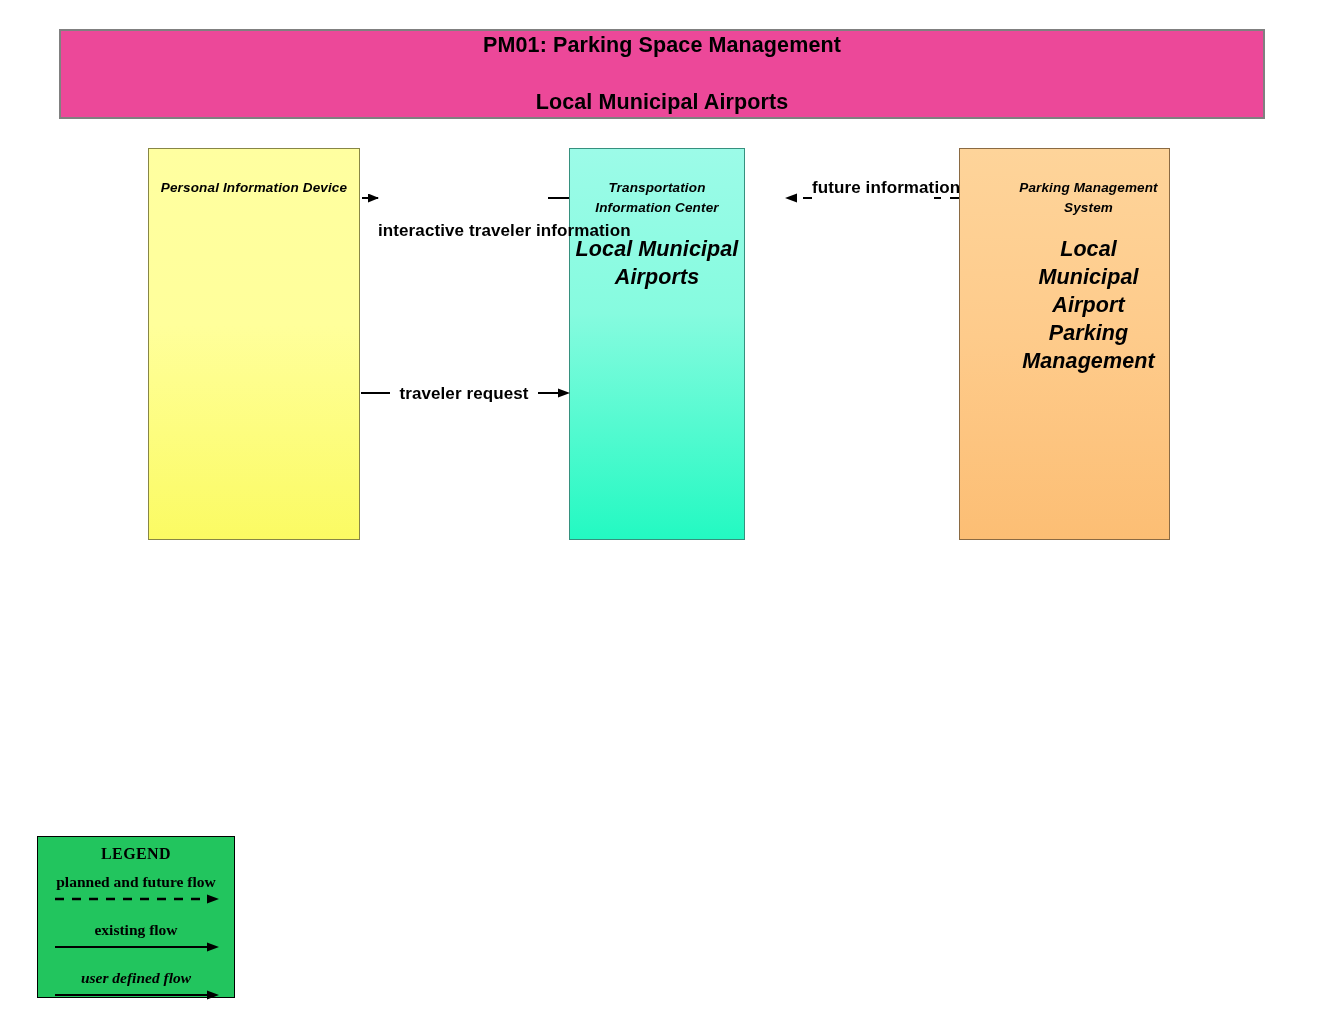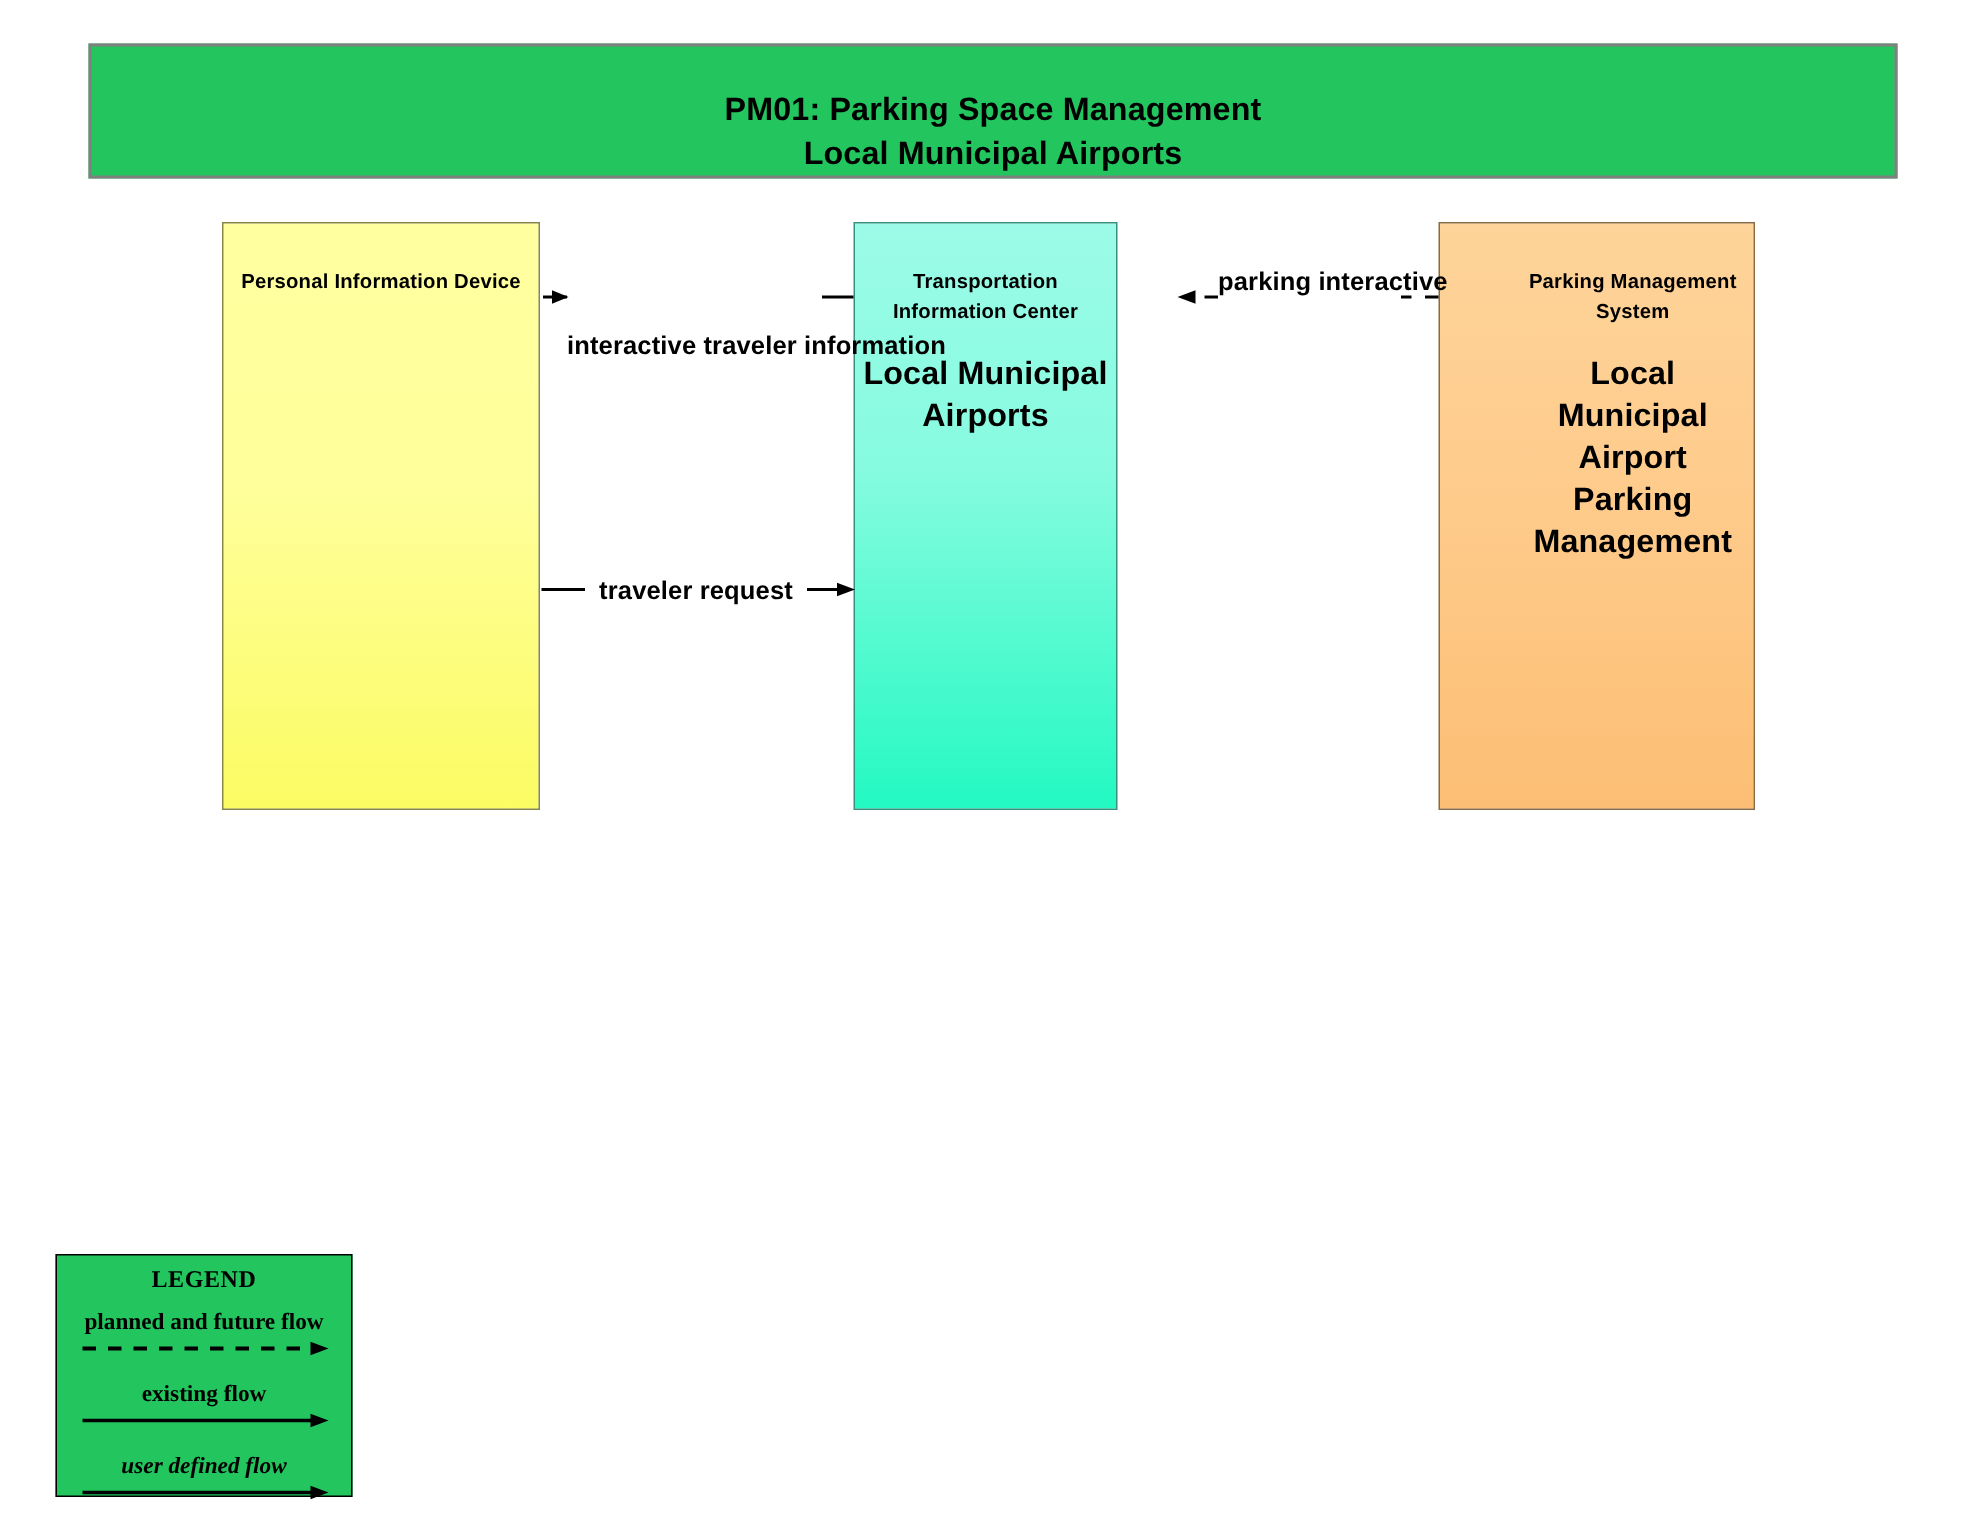--- a/index.html
+++ b/index.html
@@ -18,43 +18,44 @@
   }
 
   
   #title-box {
     position: absolute;
     left: 59px;
     top: 29px;
     width: 1206px;
     height: 90px;
     border: 2px solid #808080;
-    background: #22c55e;
+    background: #ec4899;
     box-sizing: border-box;
     display: flex;
     flex-direction: column;
     align-items: center;
-    justify-content: flex-end;
+    justify-content: space-between;
   }
   #title-box .tline {
     font-size: 21.5px;
     font-weight: bold;
     line-height: 29px;
     letter-spacing: .1px;
     white-space: nowrap;
   }
 
   
   .entity {
     position: absolute;
     box-sizing: border-box;
     display: flex;
     flex-direction: column;
     align-items: center;
     padding-top: 29px;
+    font-style: italic;
   }
   .entity .sub {
     font-size: 13.5px;
     font-weight: bold;
     line-height: 20px;
     text-align: center;
     letter-spacing: .15px;
     width: 94%;
   }
   .entity .main {
@@ -198,21 +199,21 @@
   </g>
 
   <g>
     <line x1="361" y1="393" x2="392" y2="393" stroke="#000" stroke-width="2"></line>
     <line x1="536" y1="393" x2="558" y2="393" stroke="#000" stroke-width="2"></line>
     <path d="M558,388.5 L558,397.5 L570,393 Z" fill="#000"></path>
   </g>
 </svg>
 
 <div class="flow-label" id="flow-iti-label">interactive traveler information</div>
-<div class="flow-label" id="flow-pi-label">parking interactive</div>
+<div class="flow-label" id="flow-pi-label">future information</div>
 <div class="flow-label" id="flow-tr-label">traveler request</div>
 
 <div id="legend-box">
   <div id="legend-title">LEGEND</div>
 
   <div class="legend-item">
     <div class="lbl">planned and future flow</div>
     <svg width="178" height="12">
       <line x1="8" y1="6" x2="160" y2="6" stroke="#000" stroke-width="2.6" stroke-dasharray="9,8"></line>
       <path d="M160,1.5 L160,10.5 L172,6 Z" fill="#000"></path>

